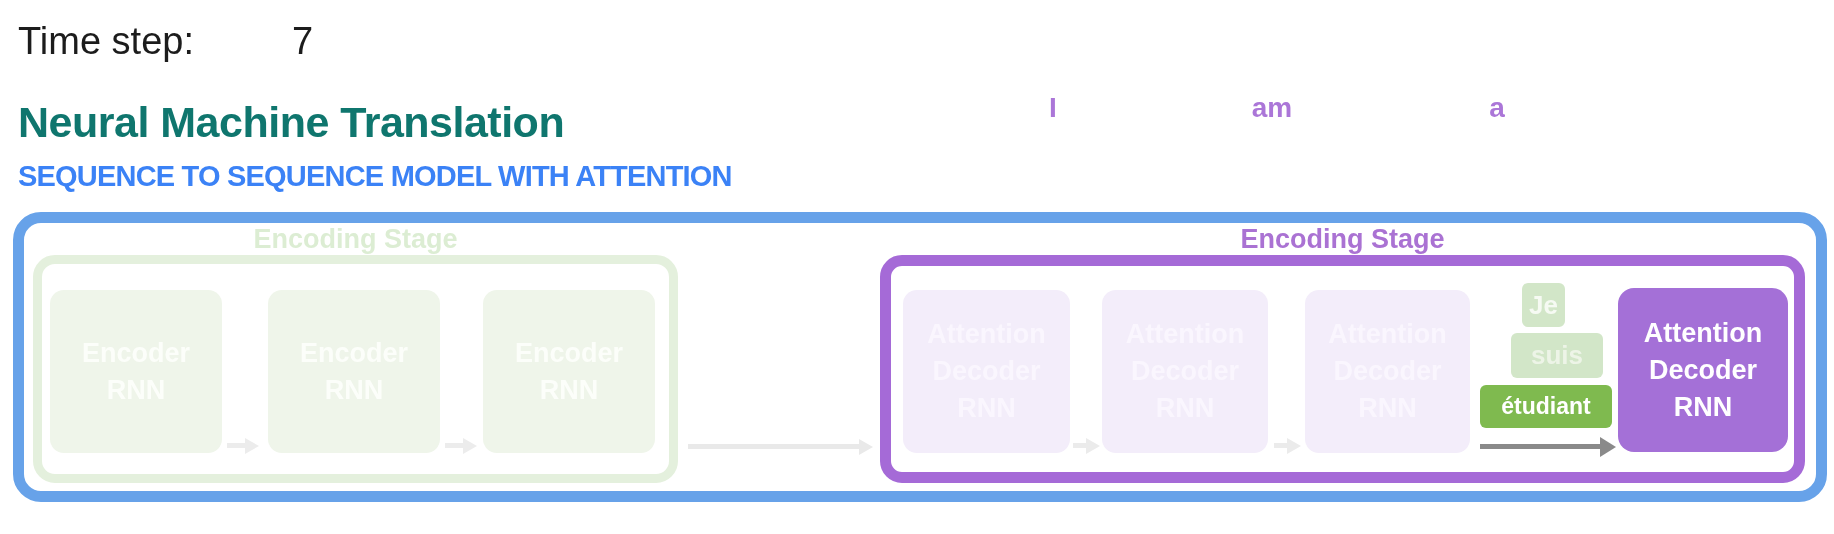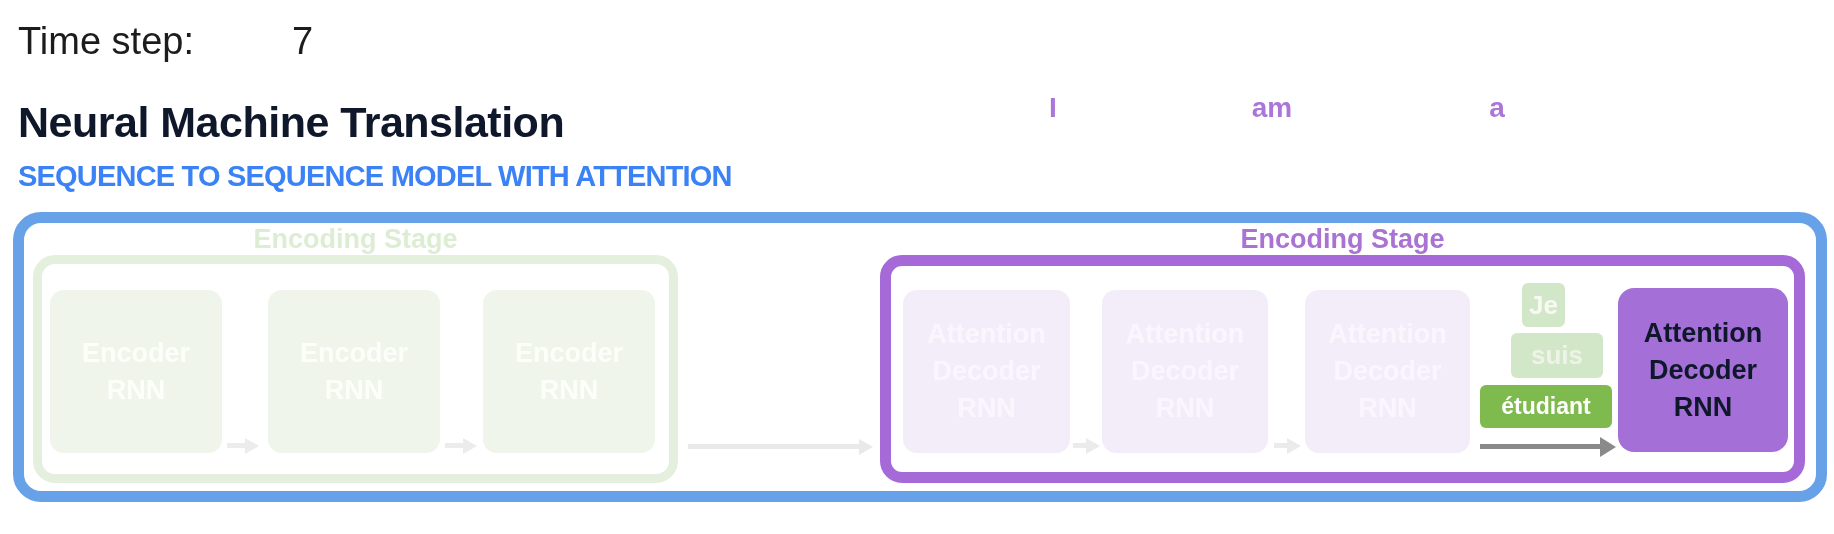--- a/index.html
+++ b/index.html
@@ -7,21 +7,21 @@
     position:relative;
     width:1834px;height:534px;
     background:#ffffff;
     font-family:"Liberation Sans","DejaVu Sans",sans-serif;
     overflow:hidden;
     text-decoration:underline;
   }
   .abs{position:absolute;}
   .timestep-label{left:18px;top:20px;font-size:38px;color:#1c1c1c;}
   .timestep-value{left:292px;top:20px;font-size:38px;color:#1c1c1c;}
-  .title{left:18px;top:98px;font-size:43px;font-weight:bold;color:#0f172a;letter-spacing:-0.5px;}
+  .title{left:18px;top:98px;font-size:43px;font-weight:bold;color:#0f766e;letter-spacing:-0.5px;}
   .subtitle{left:18px;top:160px;font-size:29px;font-weight:bold;color:#3b82f6;letter-spacing:-0.8px;}
   .out-word{top:92px;font-size:28px;font-weight:bold;color:#ab76d8;transform:translateX(-50%);}
   .frame{
     left:13px;top:212px;width:1814px;height:290px;
     border:11px solid #67a2e9;border-radius:28px;
     box-sizing:border-box;background:#ffffff;
   }
   .group{box-sizing:border-box;background:#ffffff;border-radius:22px;}
   .enc-group{left:33px;top:255px;width:645px;height:228px;border:9px solid #e4f0dd;}
   .dec-group{left:880px;top:255px;width:925px;height:228px;border:11px solid #a56ad7;}
@@ -31,21 +31,21 @@
   .rnn-box{
     top:290px;height:163px;border-radius:14px;
     display:flex;align-items:center;justify-content:center;text-align:center;
     font-size:27px;font-weight:bold;line-height:37px;white-space:pre-line;
     box-sizing:border-box;
   }
   .enc-box{width:172px;background:#eff5ea;color:#fcfefa;}
   .dec-box{background:#f3edfa;color:#faf6fe;}
   .active-box{
     left:1618px;top:288px;width:170px;height:164px;border-radius:16px;
-    background:#a470d7;color:#0f172a;
+    background:#a470d7;color:#ffffff;
     display:flex;align-items:center;justify-content:center;text-align:center;
     font-size:27px;font-weight:bold;line-height:37px;white-space:pre-line;
   }
   .word-chip{
     border-radius:6px;font-weight:bold;
     display:flex;align-items:center;justify-content:center;
     box-sizing:border-box;
   }
   .chip-consumed{background:#d2e6c8;}
   .chip-current{background:#7fba4f;color:#ffffff;}

